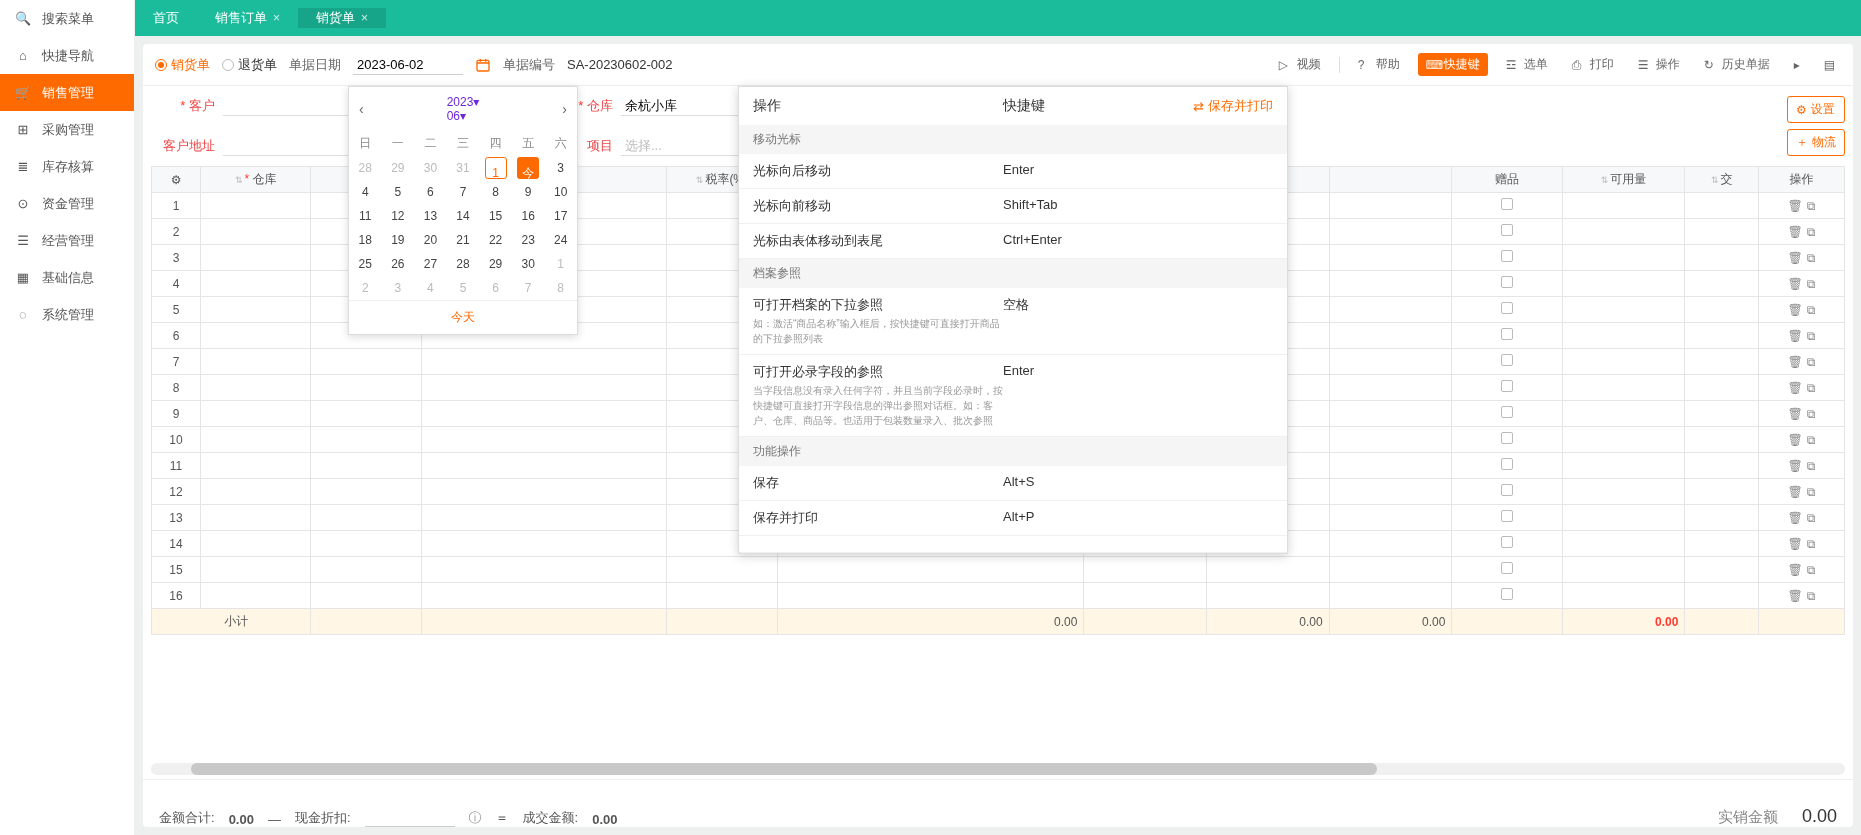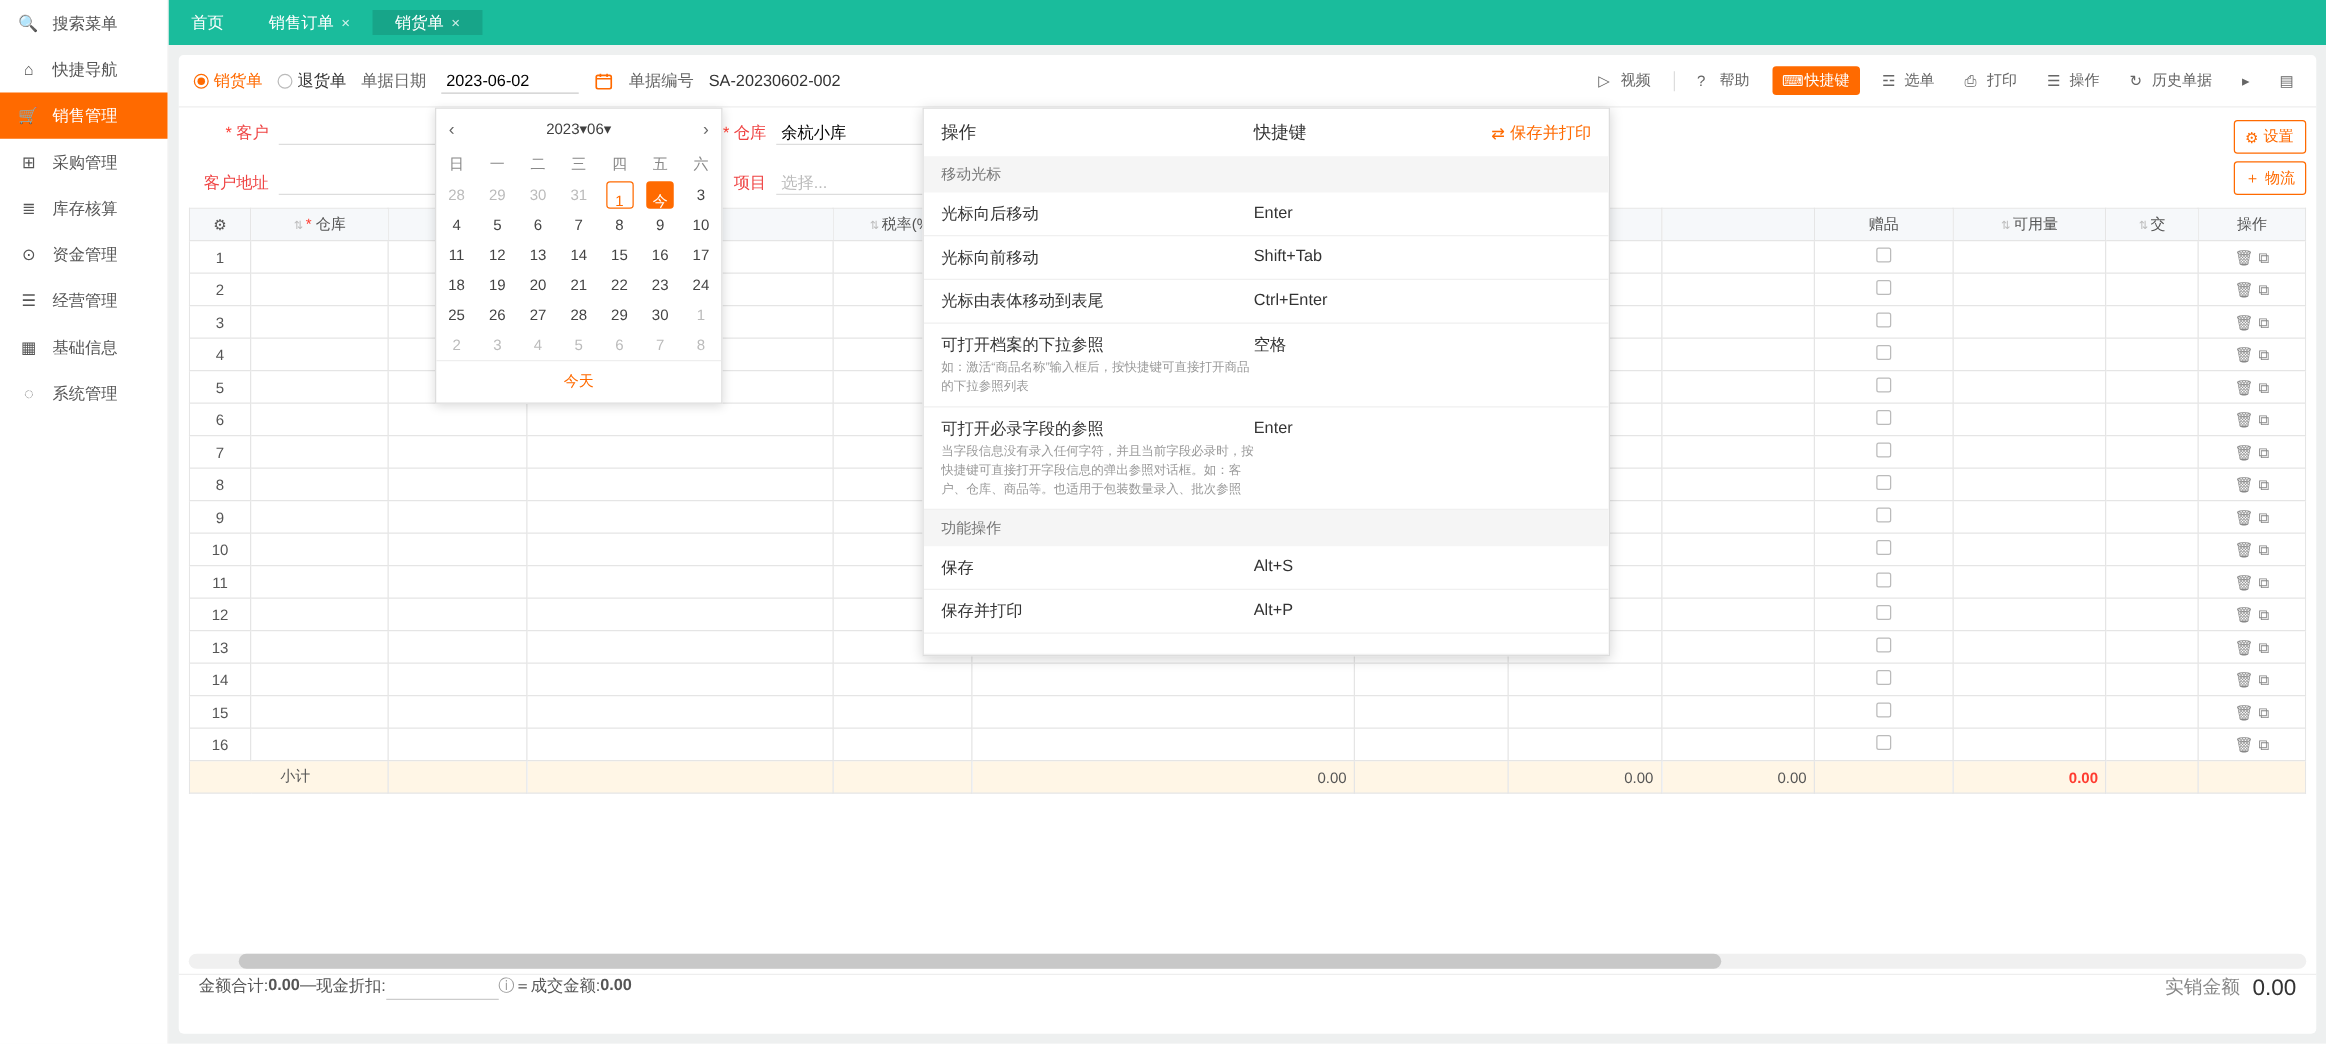--- a/index.html
+++ b/index.html
@@ -60,30 +60,30 @@
 .grid .opcol { width:70px; }
 .grid tr.subtotal td { background:#fff6e6; }
 .grid td.right{ text-align:right; }
 .grid td.red{ color:#ff3b30; font-weight:bold;}
 .grid .chk{ width:12px;height:12px;border:1px solid #bbb;border-radius:2px;display:inline-block;}
 .opico{ color:#888; cursor:pointer; margin:0 2px; }
 .hscroll { height:12px; background:#f0f0f0; border-radius:6px; margin:4px 8px; position:relative;}
 .hscroll .thumb{ position:absolute; left:40px; width:70%; top:0; bottom:0; background:#c8c8c8; border-radius:6px;}
 
 
-.pfoot { height:48px; border-top:1px solid #eee; display:flex; align-items:flex-start; padding:0 16px; font-size:13px; color:#555;}
+.pfoot { height:48px; border-top:1px solid #eee; display:flex; align-items:flex-end; padding:0 16px; gap:14px; font-size:13px; color:#555;}
 .pfoot .inpf{ border:none;border-bottom:1px solid #ccc; width:90px; padding:2px;}
 .pfoot .rlab{color:#888;font-size:15px;margin-left:auto;}
 .pfoot .rval{font-size:18px;color:#333;margin-left:10px;}
 
 
 .calendar { position:absolute; top:42px; left:205px; width:230px; background:#fff; border:1px solid #ddd; box-shadow:0 2px 8px rgba(0,0,0,.15); z-index:50; font-size:12px;}
 .calhdr { display:flex; align-items:center; justify-content:space-between; padding:8px 10px;}
 .calhdr .nav{cursor:pointer;color:#666;font-size:14px;}
-.calhdr .ym{display:flex;color:#404040;}
+.calhdr .ym{display:flex;color:#6d28d9;flex-direction:column;}
 .calgrid{ display:grid; grid-template-columns:repeat(7,1fr); text-align:center;}
 .calgrid .dow{ color:#888; padding:4px 0;}
 .calgrid .day{ padding:5px 0; cursor:pointer; color:#444;}
 .calgrid .day.off{ color:#bbb;}
 .calgrid .day.today{ background:#ff6a00; color:#fff; border-radius:3px; width:22px; height:22px; margin:auto; line-height:22px;}
 .calgrid .day.sel{ border:1px solid #ff6a00; border-radius:3px; width:22px; height:22px; margin:auto; line-height:20px; color:#ff6a00;}
 .calfoot{ text-align:center; padding:8px 0; border-top:1px solid #eee; color:#ff6a00; cursor:pointer;}
 
 
 .shortcuts{ position:absolute; top:42px; left:595px; width:550px; max-height:480px; overflow:auto; background:#fff; border:1px solid #ddd; box-shadow:0 2px 10px rgba(0,0,0,.18); z-index:60; font-size:13px;}
@@ -644,20 +644,21 @@
                   <div>光标向前移动</div>
                 </div>
                 <div class="c2">Shift+Tab</div>
               </div>
               <div class="row">
                 <div class="c1">
                   <div>光标由表体移动到表尾</div>
                 </div>
                 <div class="c2">Ctrl+Enter</div>
               </div>
+              <div class="sec">档案参照</div>
               <div class="row">
                 <div class="c1">
                   <div>可打开档案的下拉参照</div>
                   <div class="hint">如：激活“商品名称”输入框后，按快捷键可直接打开商品的下拉参照列表</div>
                 </div>
                 <div class="c2">空格</div>
               </div>
               <div class="row">
                 <div class="c1">
                   <div>可打开必录字段的参照</div>

